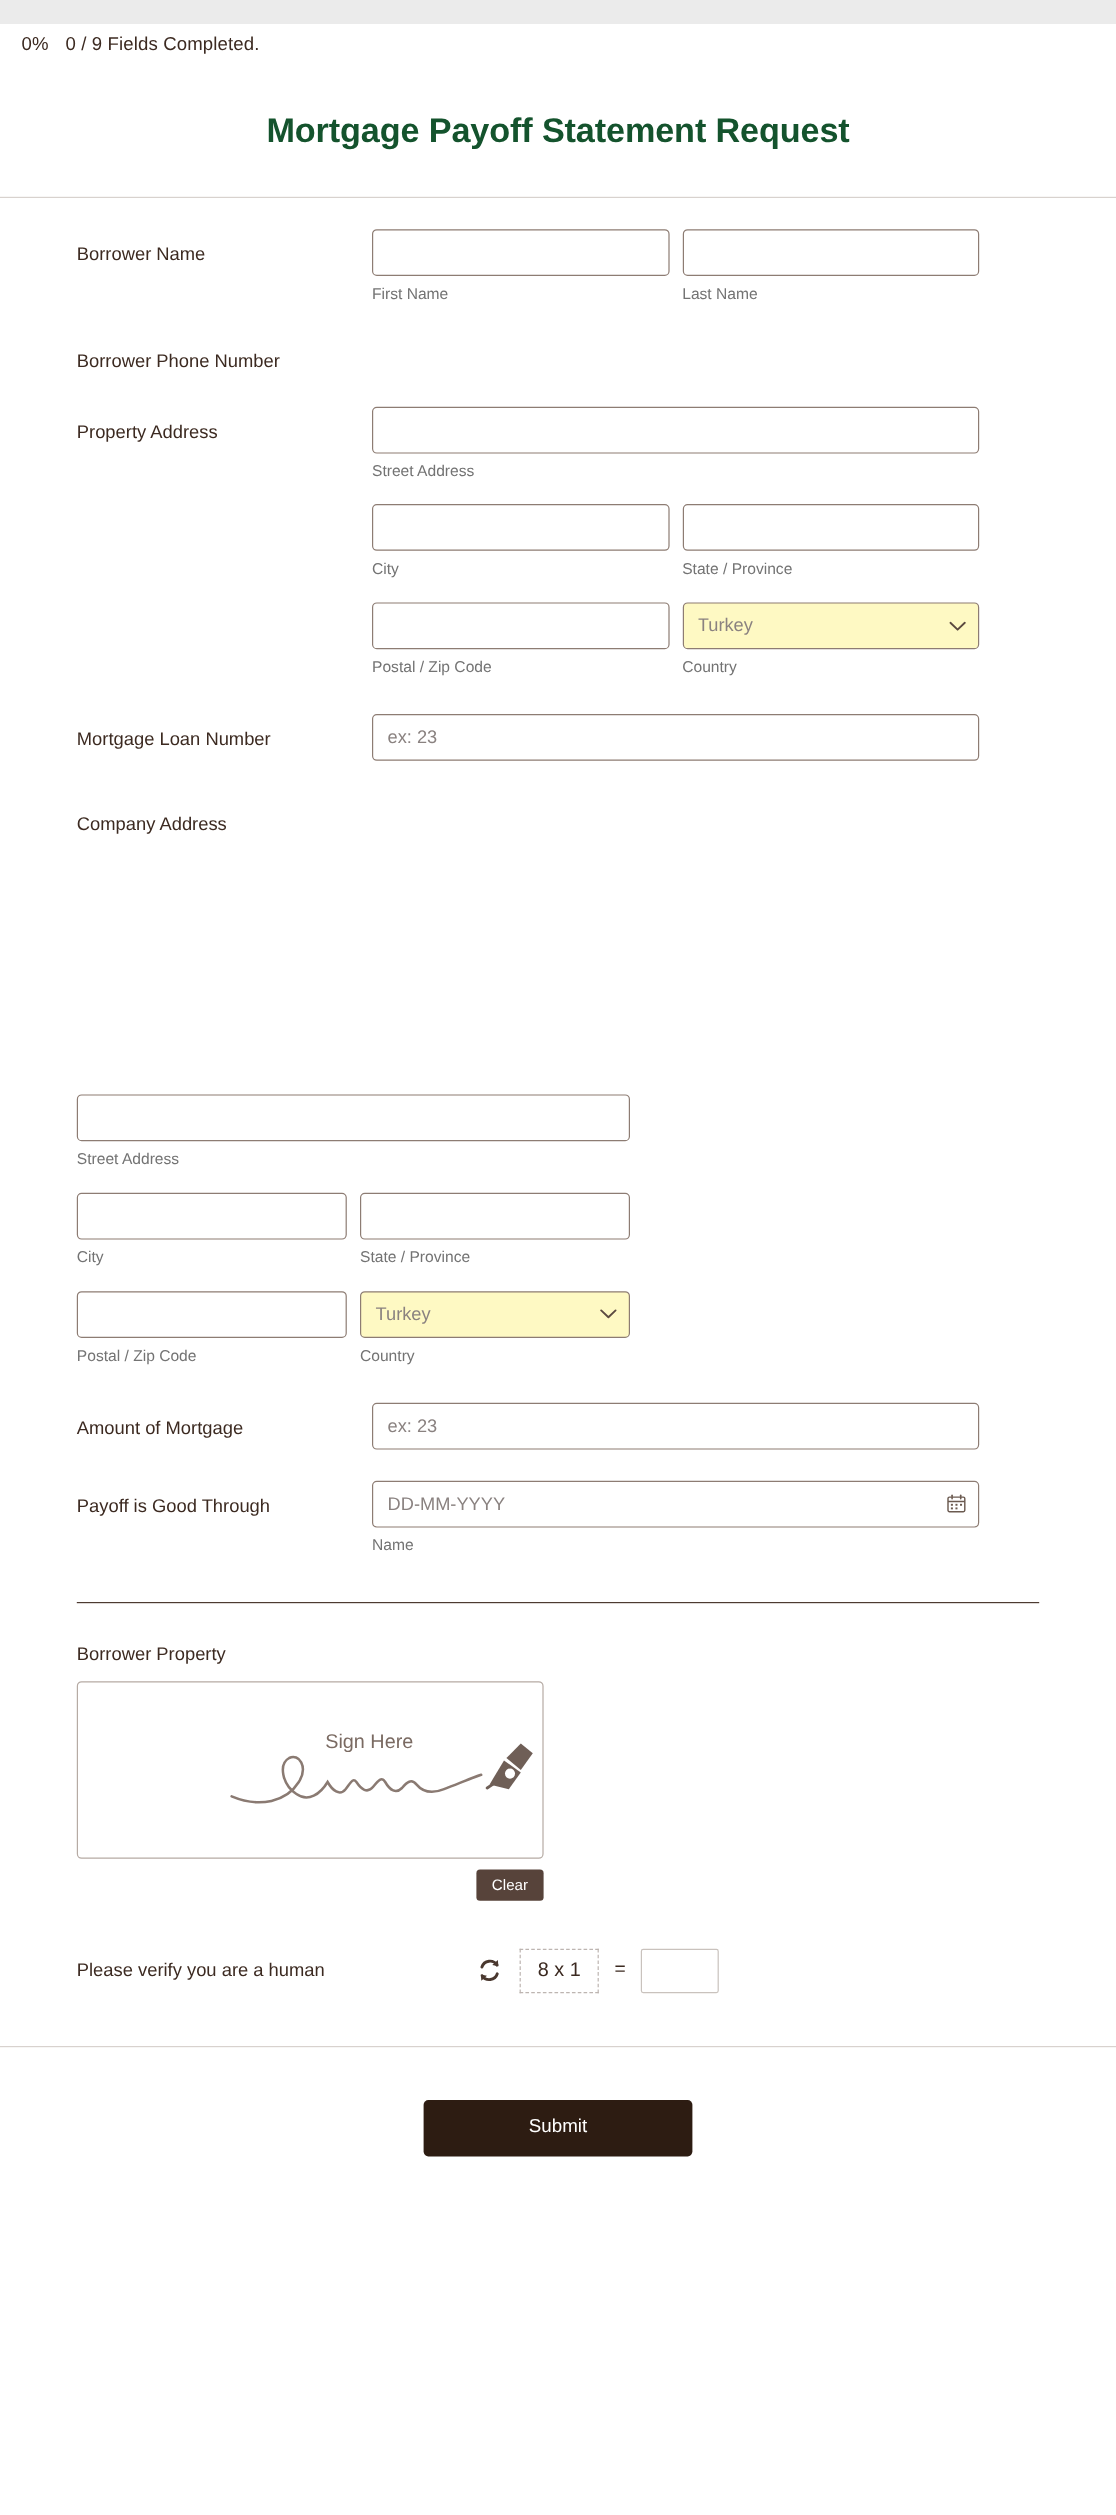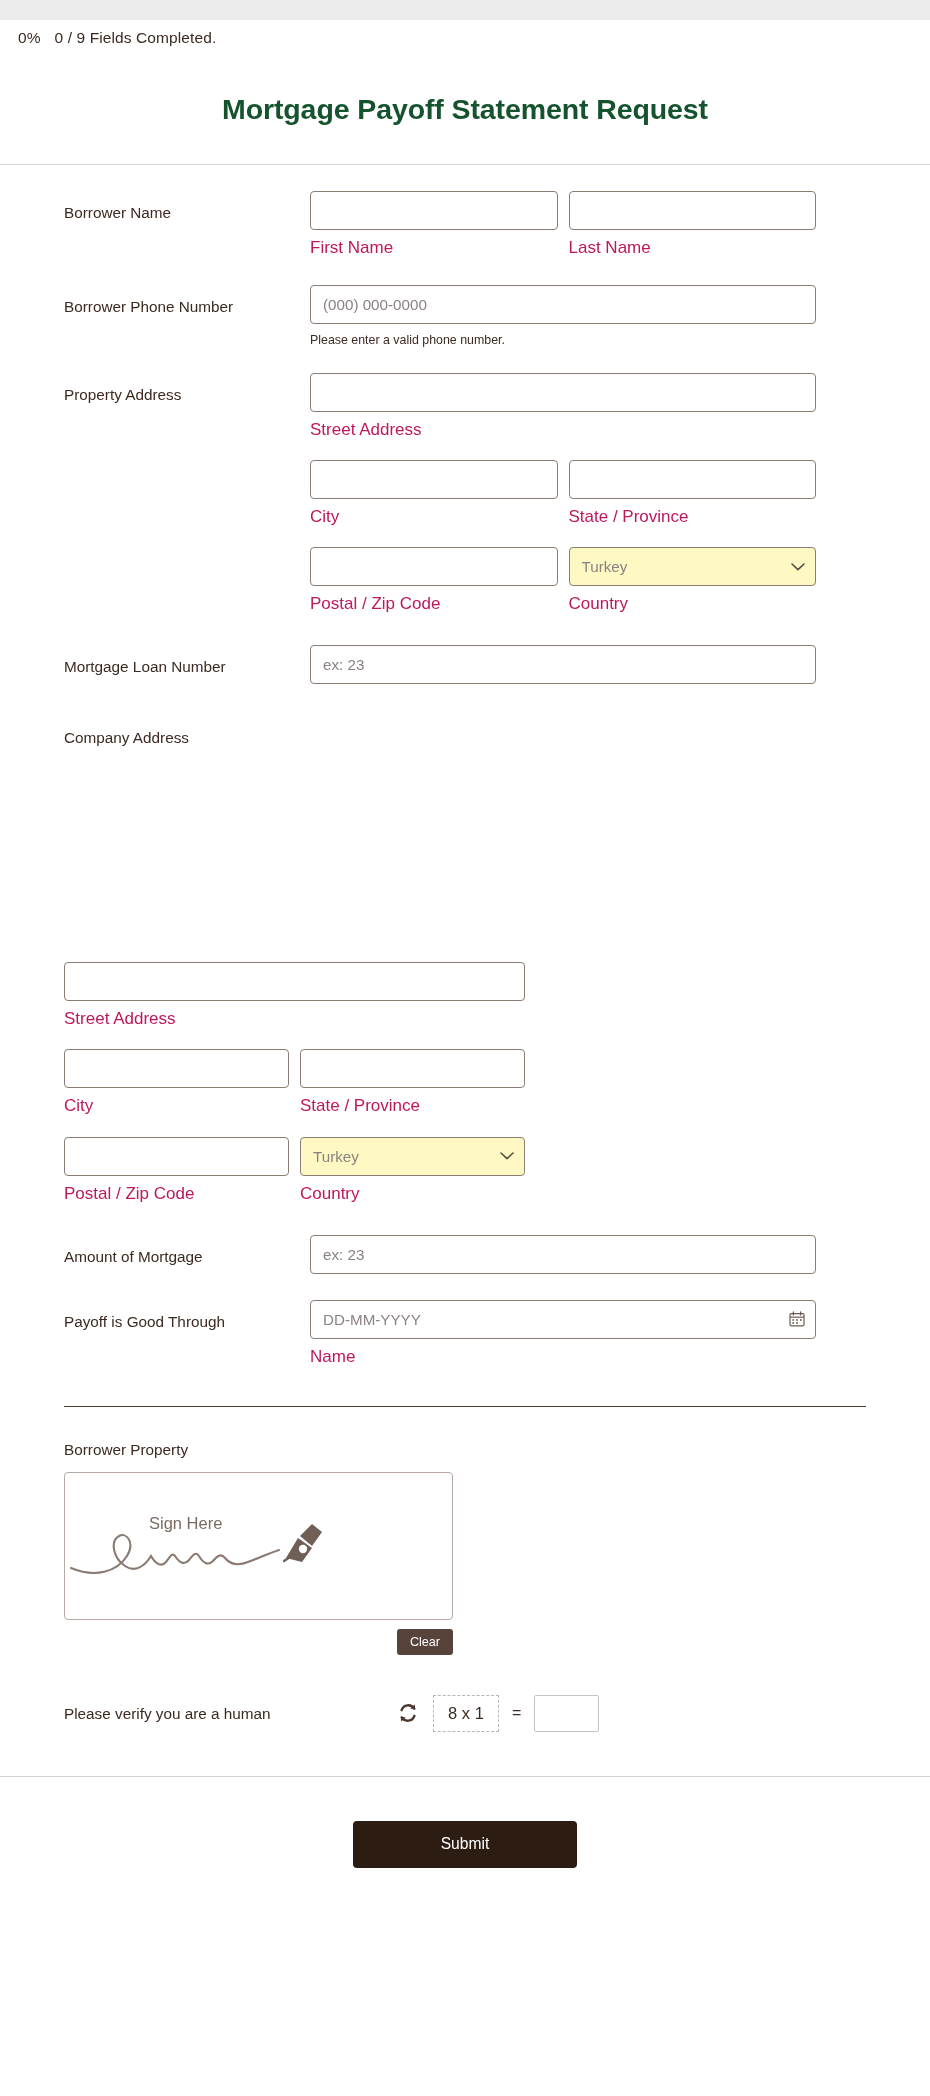--- a/index.html
+++ b/index.html
@@ -74,22 +74,22 @@
     border-radius: 4px;
     background: #fff;
     padding: 0 12px;
     font-family: "Liberation Sans", sans-serif;
     font-size: 15.2px;
     color: #3c2a21;
     outline: none;
   }
   .ctl::placeholder { color: #8a8280; }
   .sub {
-    font-size: 17px;
-    color: #be185d;
+    font-size: 13px;
+    color: #737373;
     margin-top: 7px;
     display: block;
     line-height: 1.3;
   }
   .hint {
     font-size: 12.4px;
     color: #3c2a21;
     margin-top: 9px;
     display: block;
   }
@@ -143,21 +143,21 @@
   .sig-label { font-size: 15.3px; color: #3c2a21; margin-bottom: 13px; }
   .sig-pad {
     width: 389px;
     height: 148px;
     border: 1px solid #b6aba4;
     border-radius: 4px;
     background: #fff;
     position: relative;
     display: flex;
     align-items: center;
-    justify-content: flex-start;
+    justify-content: flex-end;
   }
   .sig-inner { position: relative; width: 265px; height: 80px; }
   .sig-text {
     position: absolute;
     left: 84px; top: 8px;
     font-size: 16.5px;
     color: #7a6a62;
   }
   .clear-row {
     width: 389px;
@@ -260,24 +260,20 @@
         <div>
           <input class="ctl" type="text" value="" style="">
           <span class="sub">Last Name</span>
         </div>
       </div>
     </div>
   </div>
 
   <div class="row">
     <div class="row-label">Borrower Phone Number</div>
-    <div class="row-field">
-      <input class="ctl" type="text" placeholder="(000) 000-0000" style="">
-      <span class="hint">Please enter a valid phone number.</span>
-    </div>
   </div>
 
   <div class="row">
     <div class="row-label">Property Address</div>
     <div class="row-field">
       <input class="ctl" type="text" style="">
       <span class="sub">Street Address</span>
 
       <div class="pair stack-gap">
         <div>

